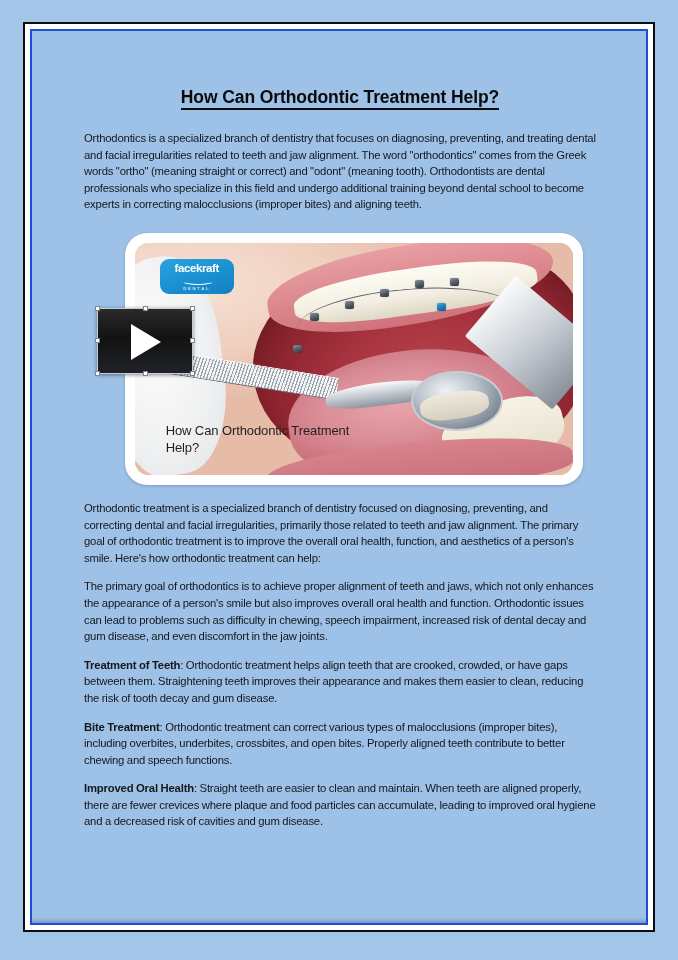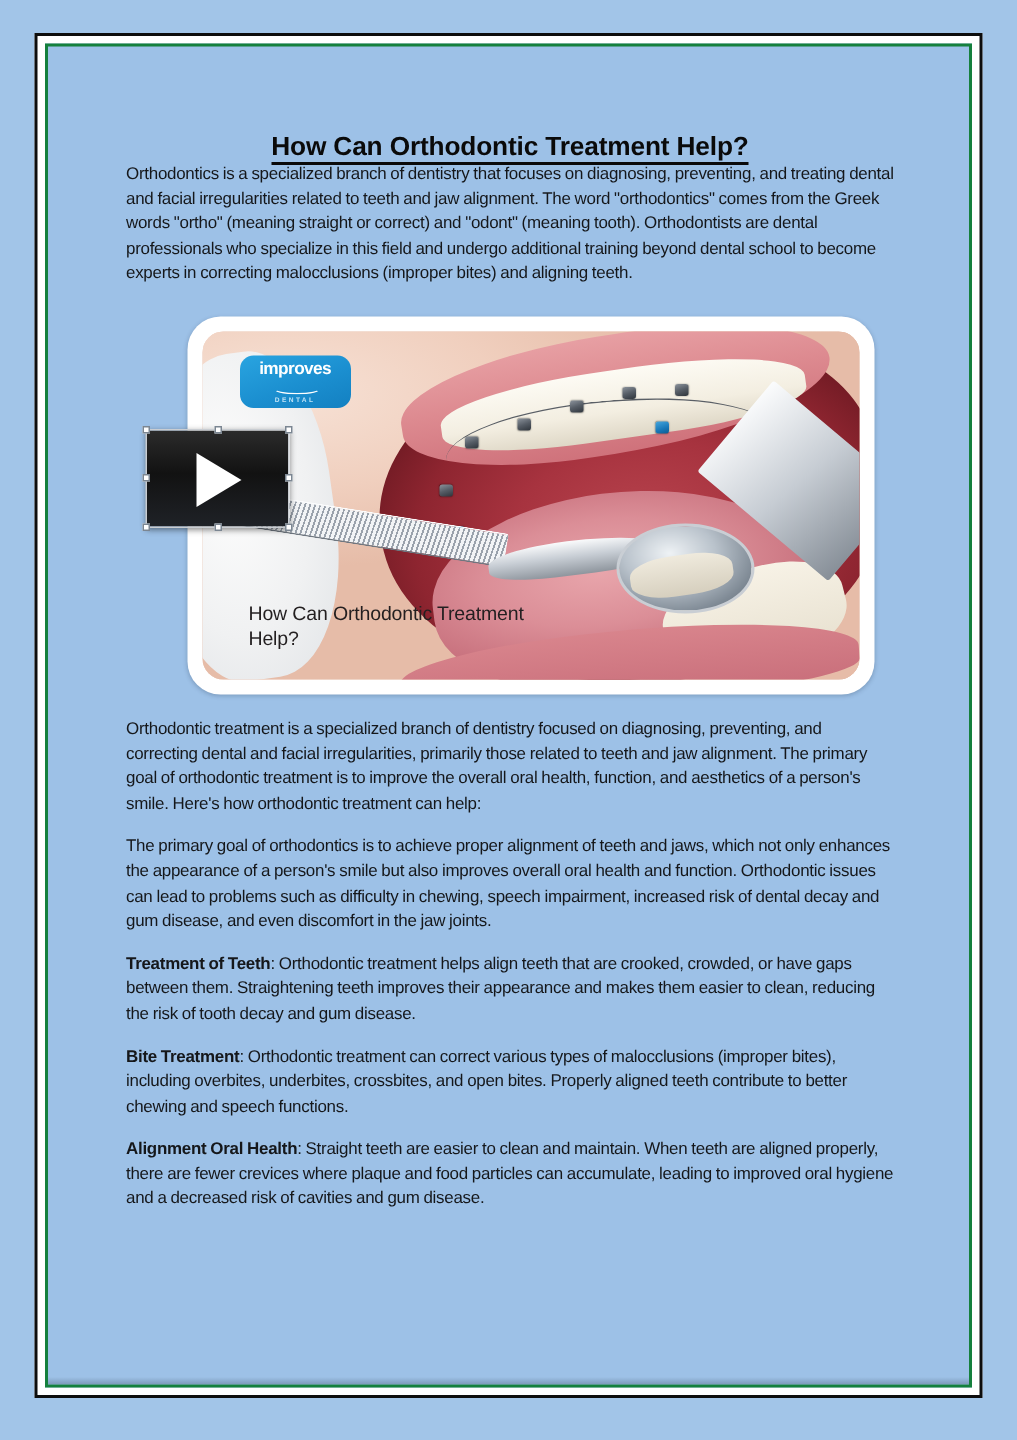--- a/index.html
+++ b/index.html
@@ -24,21 +24,21 @@
     border: 2px solid #0d0d0d;
     background: #ffffff;
     box-sizing: border-box;
   }
   #page-frame-inner {
     position: absolute;
     left: 5px;
     top: 5px;
     right: 5px;
     bottom: 5px;
-    border: 2px solid #15803d;
+    border: 2px solid #1d4ed8;
     background: #9dc1e7;
     box-sizing: border-box;
     overflow: hidden;
   }
 
   
   #page-shade {
     position: absolute;
     left: 0;
     right: 0;
@@ -77,21 +77,21 @@
     margin: 0 0 12px 0;
     font-size: 11.3px;
     line-height: 1.47;
     color: #15171a;
     text-align: left;
     letter-spacing: -0.18px;
     word-spacing: -0.35px;
   }
   .para b { font-weight: bold; }
 
-  #intro-para { }
+  #intro-para { margin-top: 22px; }
 
   
   #figure-block {
     position: relative;
     margin: 12px 0 4px 0;
     height: 271px;
   }
   #video-card {
     position: absolute;
     left: 41px;
@@ -353,21 +353,21 @@
               <div id="ph-tool-handle"></div>
               <div id="ph-tool-tip"></div>
             </div>
 
             <div class="ph" id="ph-mirror-stem"></div>
             <div class="ph" id="ph-mirror-head">
               <div id="ph-mirror-refl"></div>
             </div>
 
             <div id="figure-logo">
-              <span id="figure-logo-word">improves</span>
+              <span id="figure-logo-word">facekraft</span>
               <span id="figure-logo-smile"></span>
               <span id="figure-logo-sub">DENTAL</span>
             </div>
 
             <div id="figure-caption">How Can Orthodontic Treatment Help?</div>
           </div>
         </div>
 
         <div id="play-overlay">
           <div id="play-triangle"></div>
@@ -388,20 +388,20 @@
 
       <p class="para">
         <b>Treatment of Teeth</b><span>: Orthodontic treatment helps align teeth that are crooked, crowded, or have gaps between them. Straightening teeth improves their appearance and makes them easier to clean, reducing the risk of tooth decay and gum disease.</span>
       </p>
 
       <p class="para">
         <b>Bite Treatment</b><span>: Orthodontic treatment can correct various types of malocclusions (improper bites), including overbites, underbites, crossbites, and open bites. Properly aligned teeth contribute to better chewing and speech functions.</span>
       </p>
 
       <p class="para">
-        <b>Alignment Oral Health</b><span>: Straight teeth are easier to clean and maintain. When teeth are aligned properly, there are fewer crevices where plaque and food particles can accumulate, leading to improved oral hygiene and a decreased risk of cavities and gum disease.</span>
+        <b>Improved Oral Health</b><span>: Straight teeth are easier to clean and maintain. When teeth are aligned properly, there are fewer crevices where plaque and food particles can accumulate, leading to improved oral hygiene and a decreased risk of cavities and gum disease.</span>
       </p>
 
     </div>
 
     <div id="page-shade"></div>
   </div>
 </div>
 
 </body></html>

